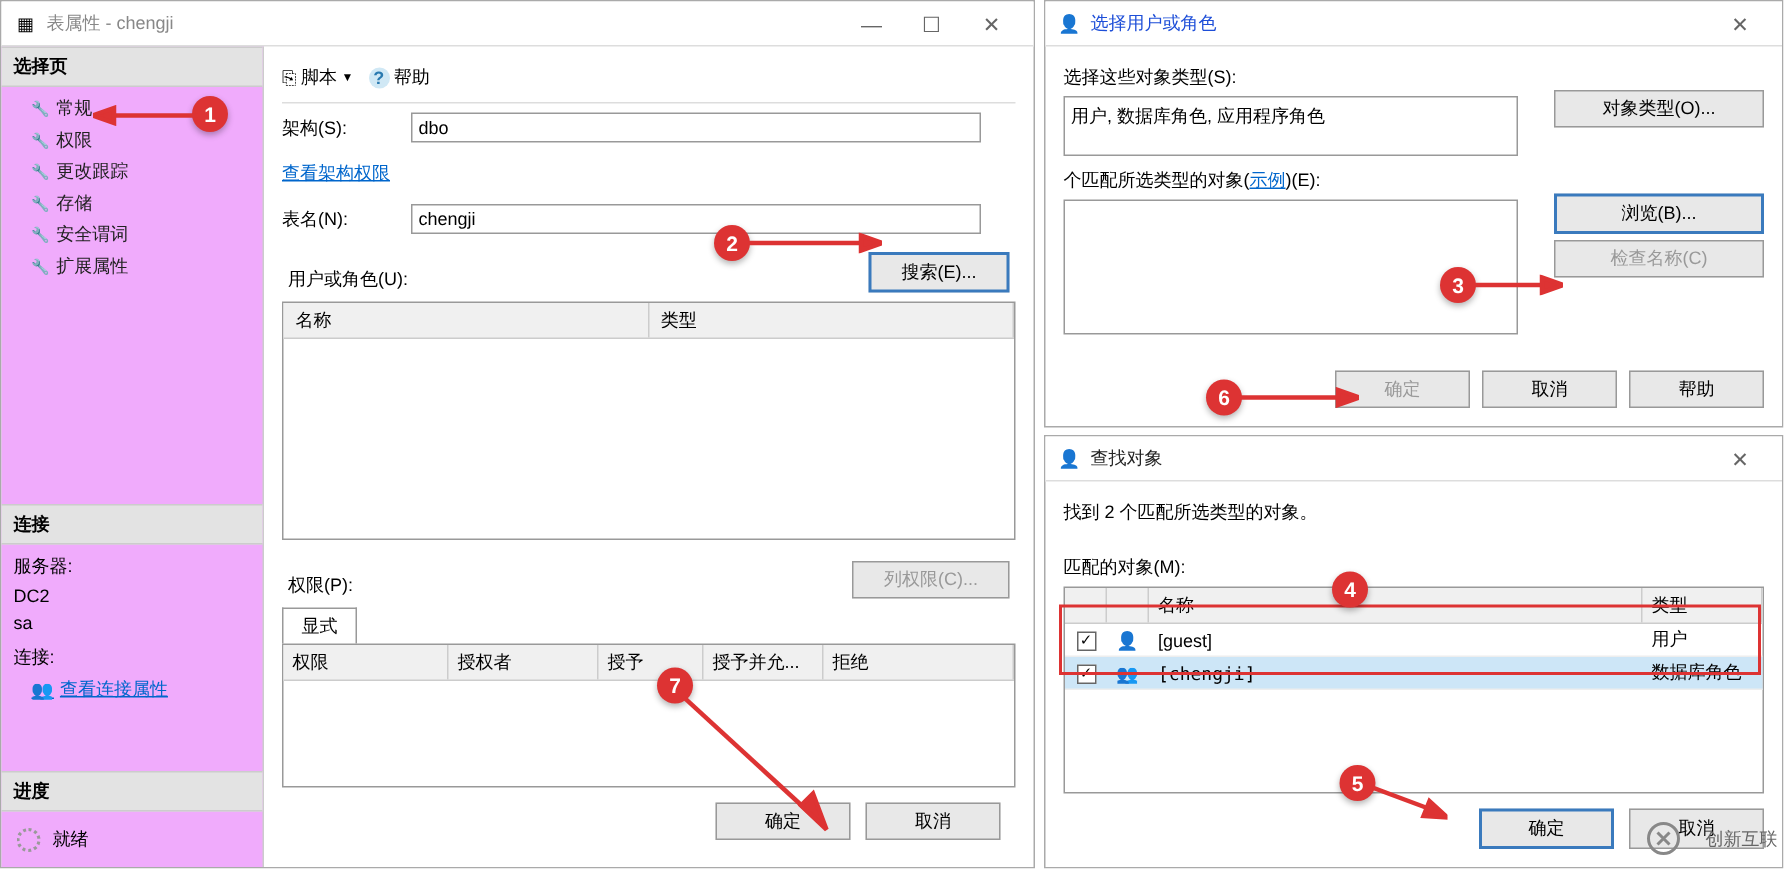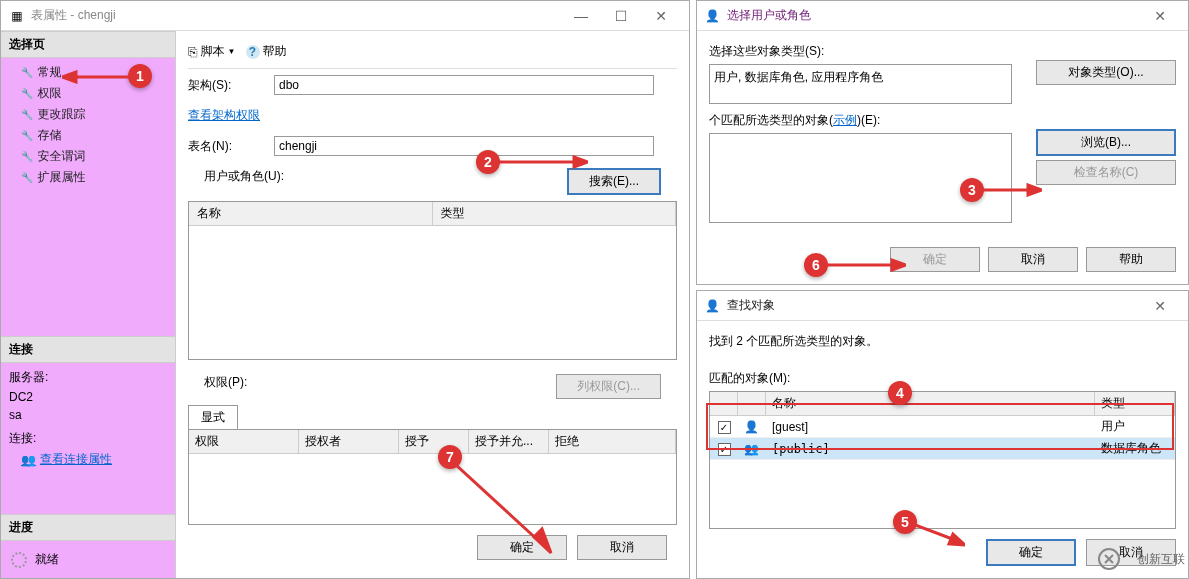--- a/index.html
+++ b/index.html
@@ -28,21 +28,21 @@
     .toolbar { display: flex; align-items: center; gap: 10px; padding: 4px 0 8px; border-bottom: 1px solid #ddd; }
     .toolbar-item { display: flex; align-items: center; gap: 3px; }
     .dropdown-arrow { font-size: 8px; }
     .help-icon { color: #2a7ab0; background: #d0e8f5; border-radius: 50%; width: 14px; height: 14px; display: inline-flex; align-items: center; justify-content: center; font-weight: bold; }
     
     .form-row { display: flex; align-items: center; margin: 6px 0; gap: 6px; }
     .form-label { width: 80px; }
     .form-input { flex: 1; max-width: 380px; border: 1px solid #999; padding: 2px 4px; background: #fff; height: 20px; }
     .link { color: #0066cc; text-decoration: underline; margin-left: 0; }
     
-    .user-role-row { display: flex; justify-content: space-between; align-items: flex-start; margin: 6px 16px; }
+    .user-role-row { display: flex; justify-content: space-between; align-items: flex-end; margin: 6px 4px; }
     .btn { border: 1px solid #999; background: #e8e8e8; padding: 3px 20px; min-width: 90px; text-align: center; }
     .btn-blue { border: 2px solid #3a7abd; }
     
     .grid { border: 1px solid #999; flex: 1; background: #fff; min-height: 100px; }
     .grid-header { display: flex; background: #f0f0f0; border-bottom: 1px solid #ccc; }
     .grid-header > div { padding: 3px 8px; border-right: 1px solid #ccc; flex: 1; }
     
     .perm-section { margin-top: 8px; display: flex; flex-direction: column; flex: 1; }
     .tab-row { display: flex; }
     .tab { border: 1px solid #999; border-bottom: none; padding: 3px 12px; background: #fff; }
@@ -199,21 +199,21 @@
         <button class="btn">确定</button>
         <button class="btn">取消</button>
       </div>
     </div>
   </div>
 </div>
 
 <div class="window win2">
   <div class="titlebar">
     <span class="titlebar-icon">👤</span>
-    <span class="titlebar-title" style="color:#701a75">选择用户或角色</span>
+    <span class="titlebar-title" style="color:#1d4ed8">选择用户或角色</span>
     <span class="window-btn">✕</span>
   </div>
   <div class="win2-body">
     <div>选择这些对象类型(S):</div>
     <div class="obj-row">
       <textarea class="obj-textarea" readonly="" style="">用户, 数据库角色, 应用程序角色</textarea>
       <div class="obj-btn-col">
         <button class="btn">对象类型(O)...</button>
       </div>
     </div>
@@ -253,21 +253,21 @@
       </div>
       <div class="found-row">
         <div style="width:28px;text-align:center"><span class="checkbox">✓</span></div>
         <div style="width:28px"><span>👤</span></div>
         <div style="flex:1;font-family:Liberation Sans, sans-serif">[guest]</div>
         <div style="width:80px">用户</div>
       </div>
       <div class="found-row selected">
         <div style="width:28px;text-align:center"><span class="checkbox">✓</span></div>
         <div style="width:28px"><span>👥</span></div>
-        <div style="flex:1;font-family:monospace">[public]</div>
+        <div style="flex:1;font-family:monospace">[chengji]</div>
         <div style="width:80px">数据库角色</div>
       </div>
     </div>
     <div class="dialog-footer" style="padding:10px 0 0">
       <button class="btn btn-blue">确定</button>
       <button class="btn">取消</button>
     </div>
   </div>
 </div>
 

